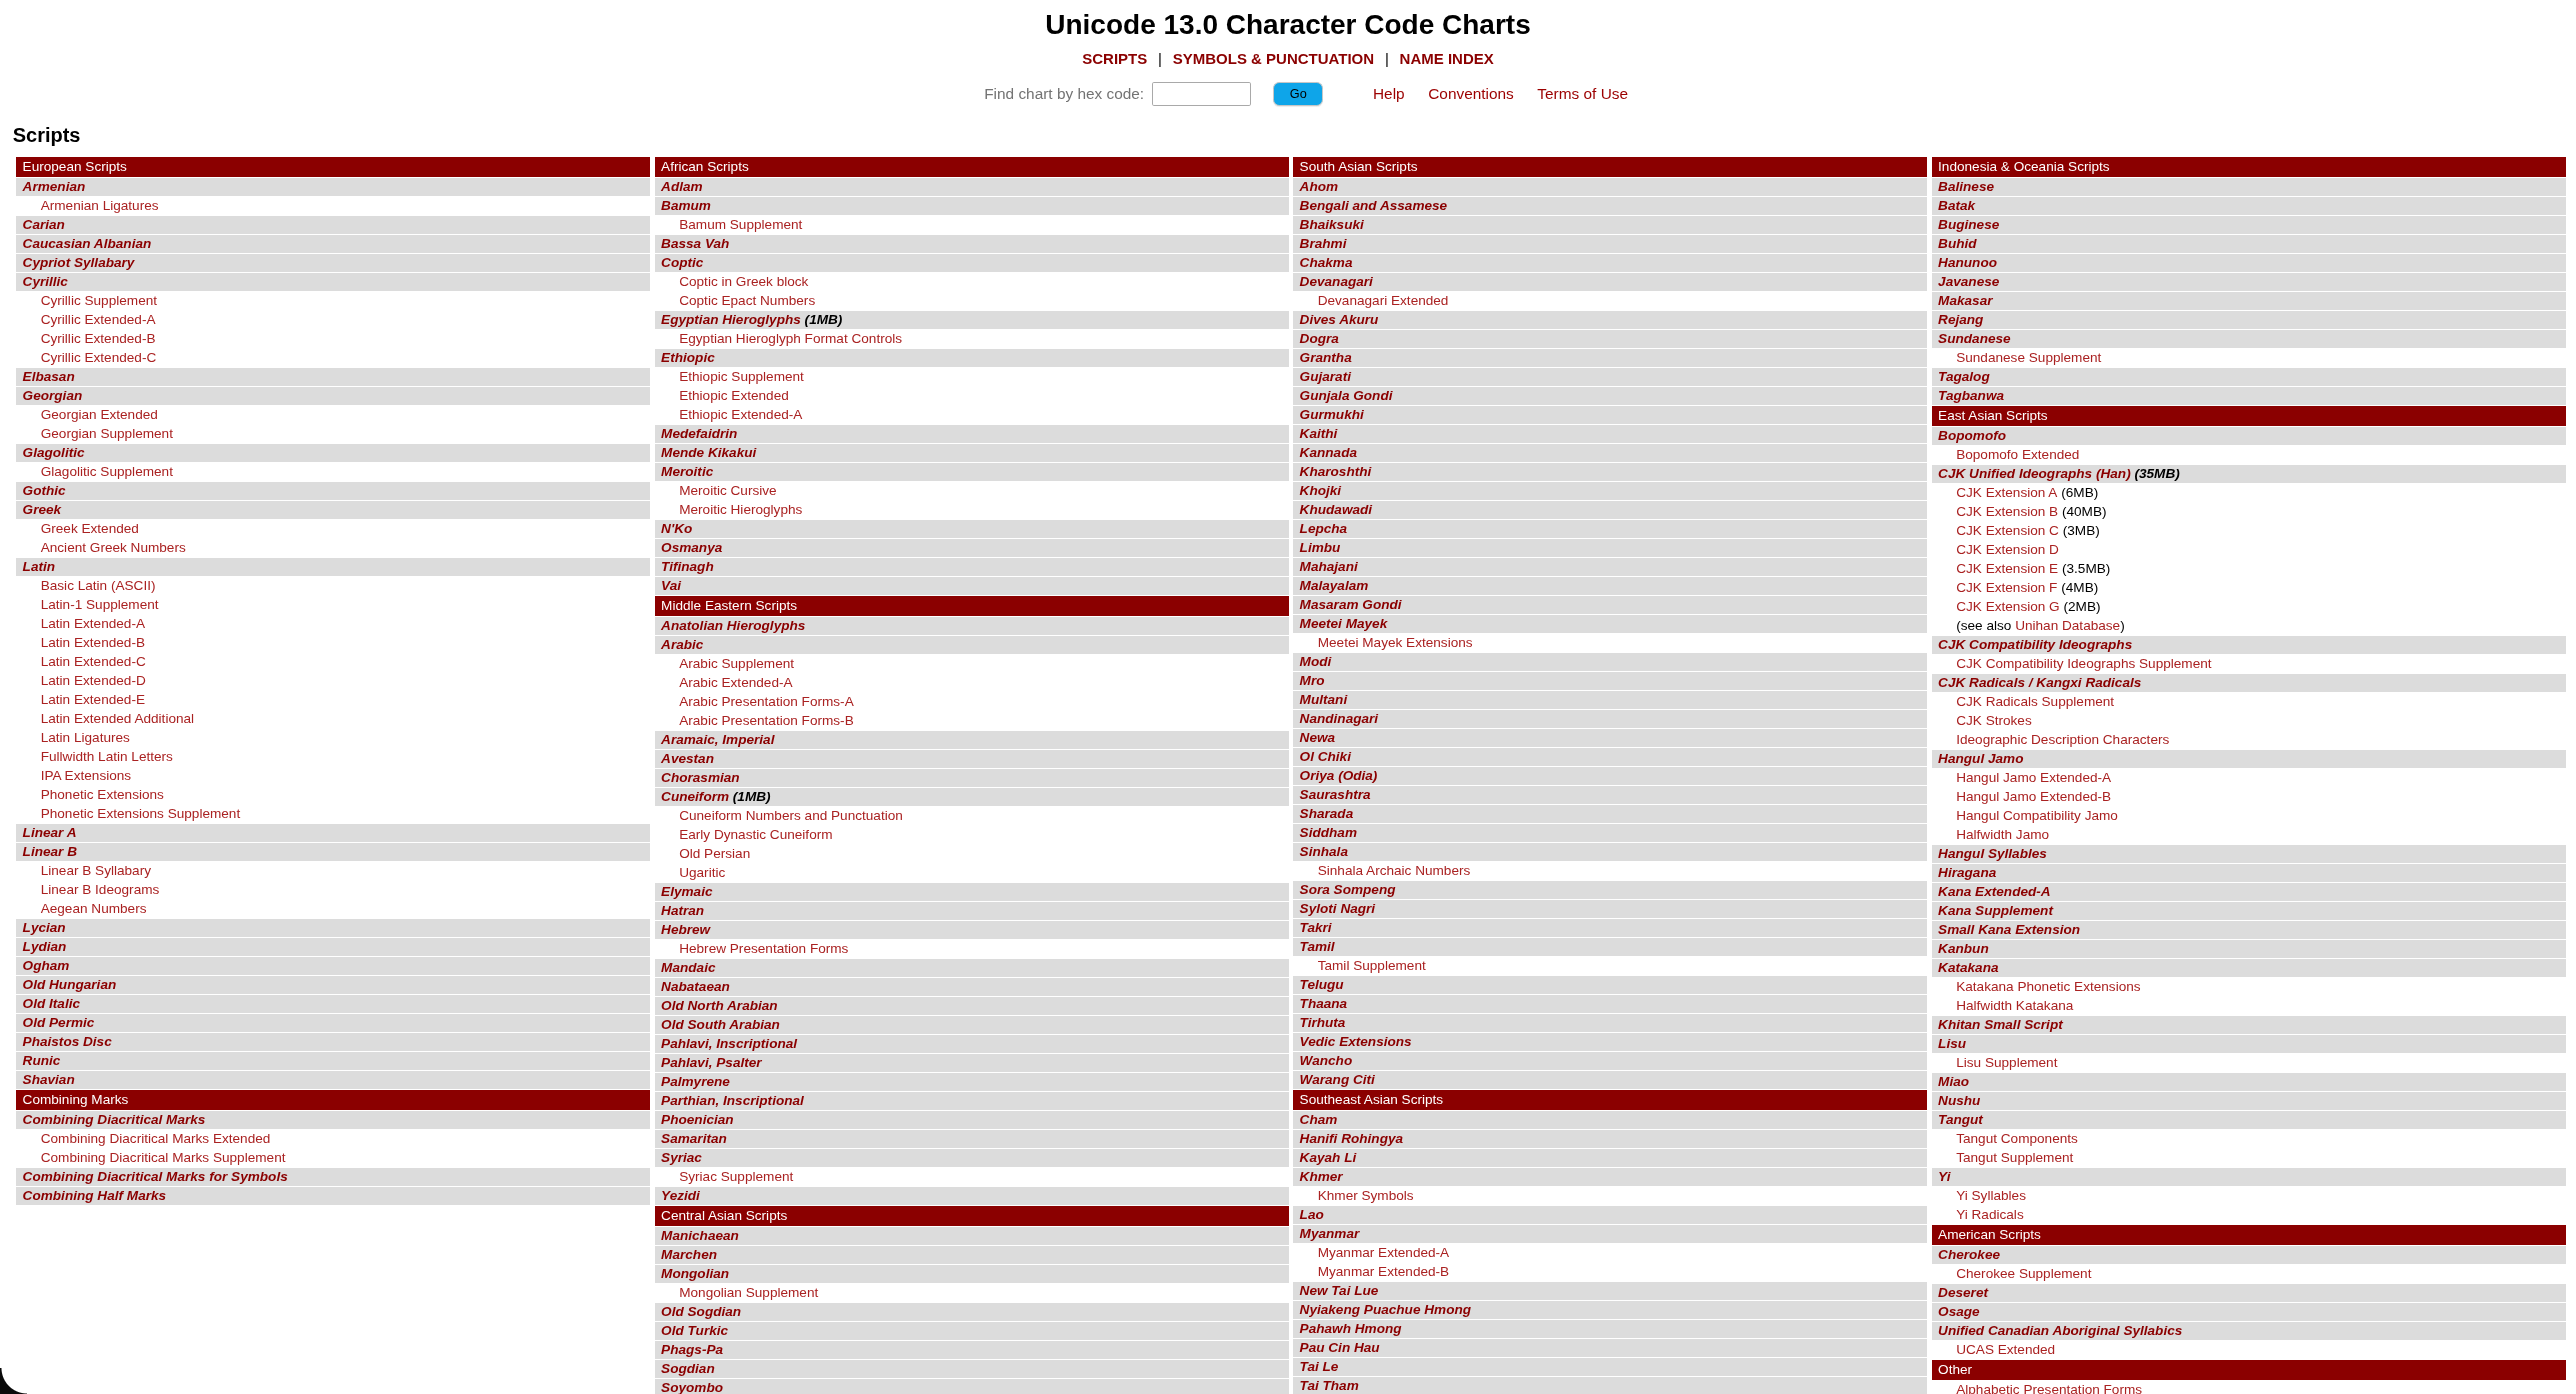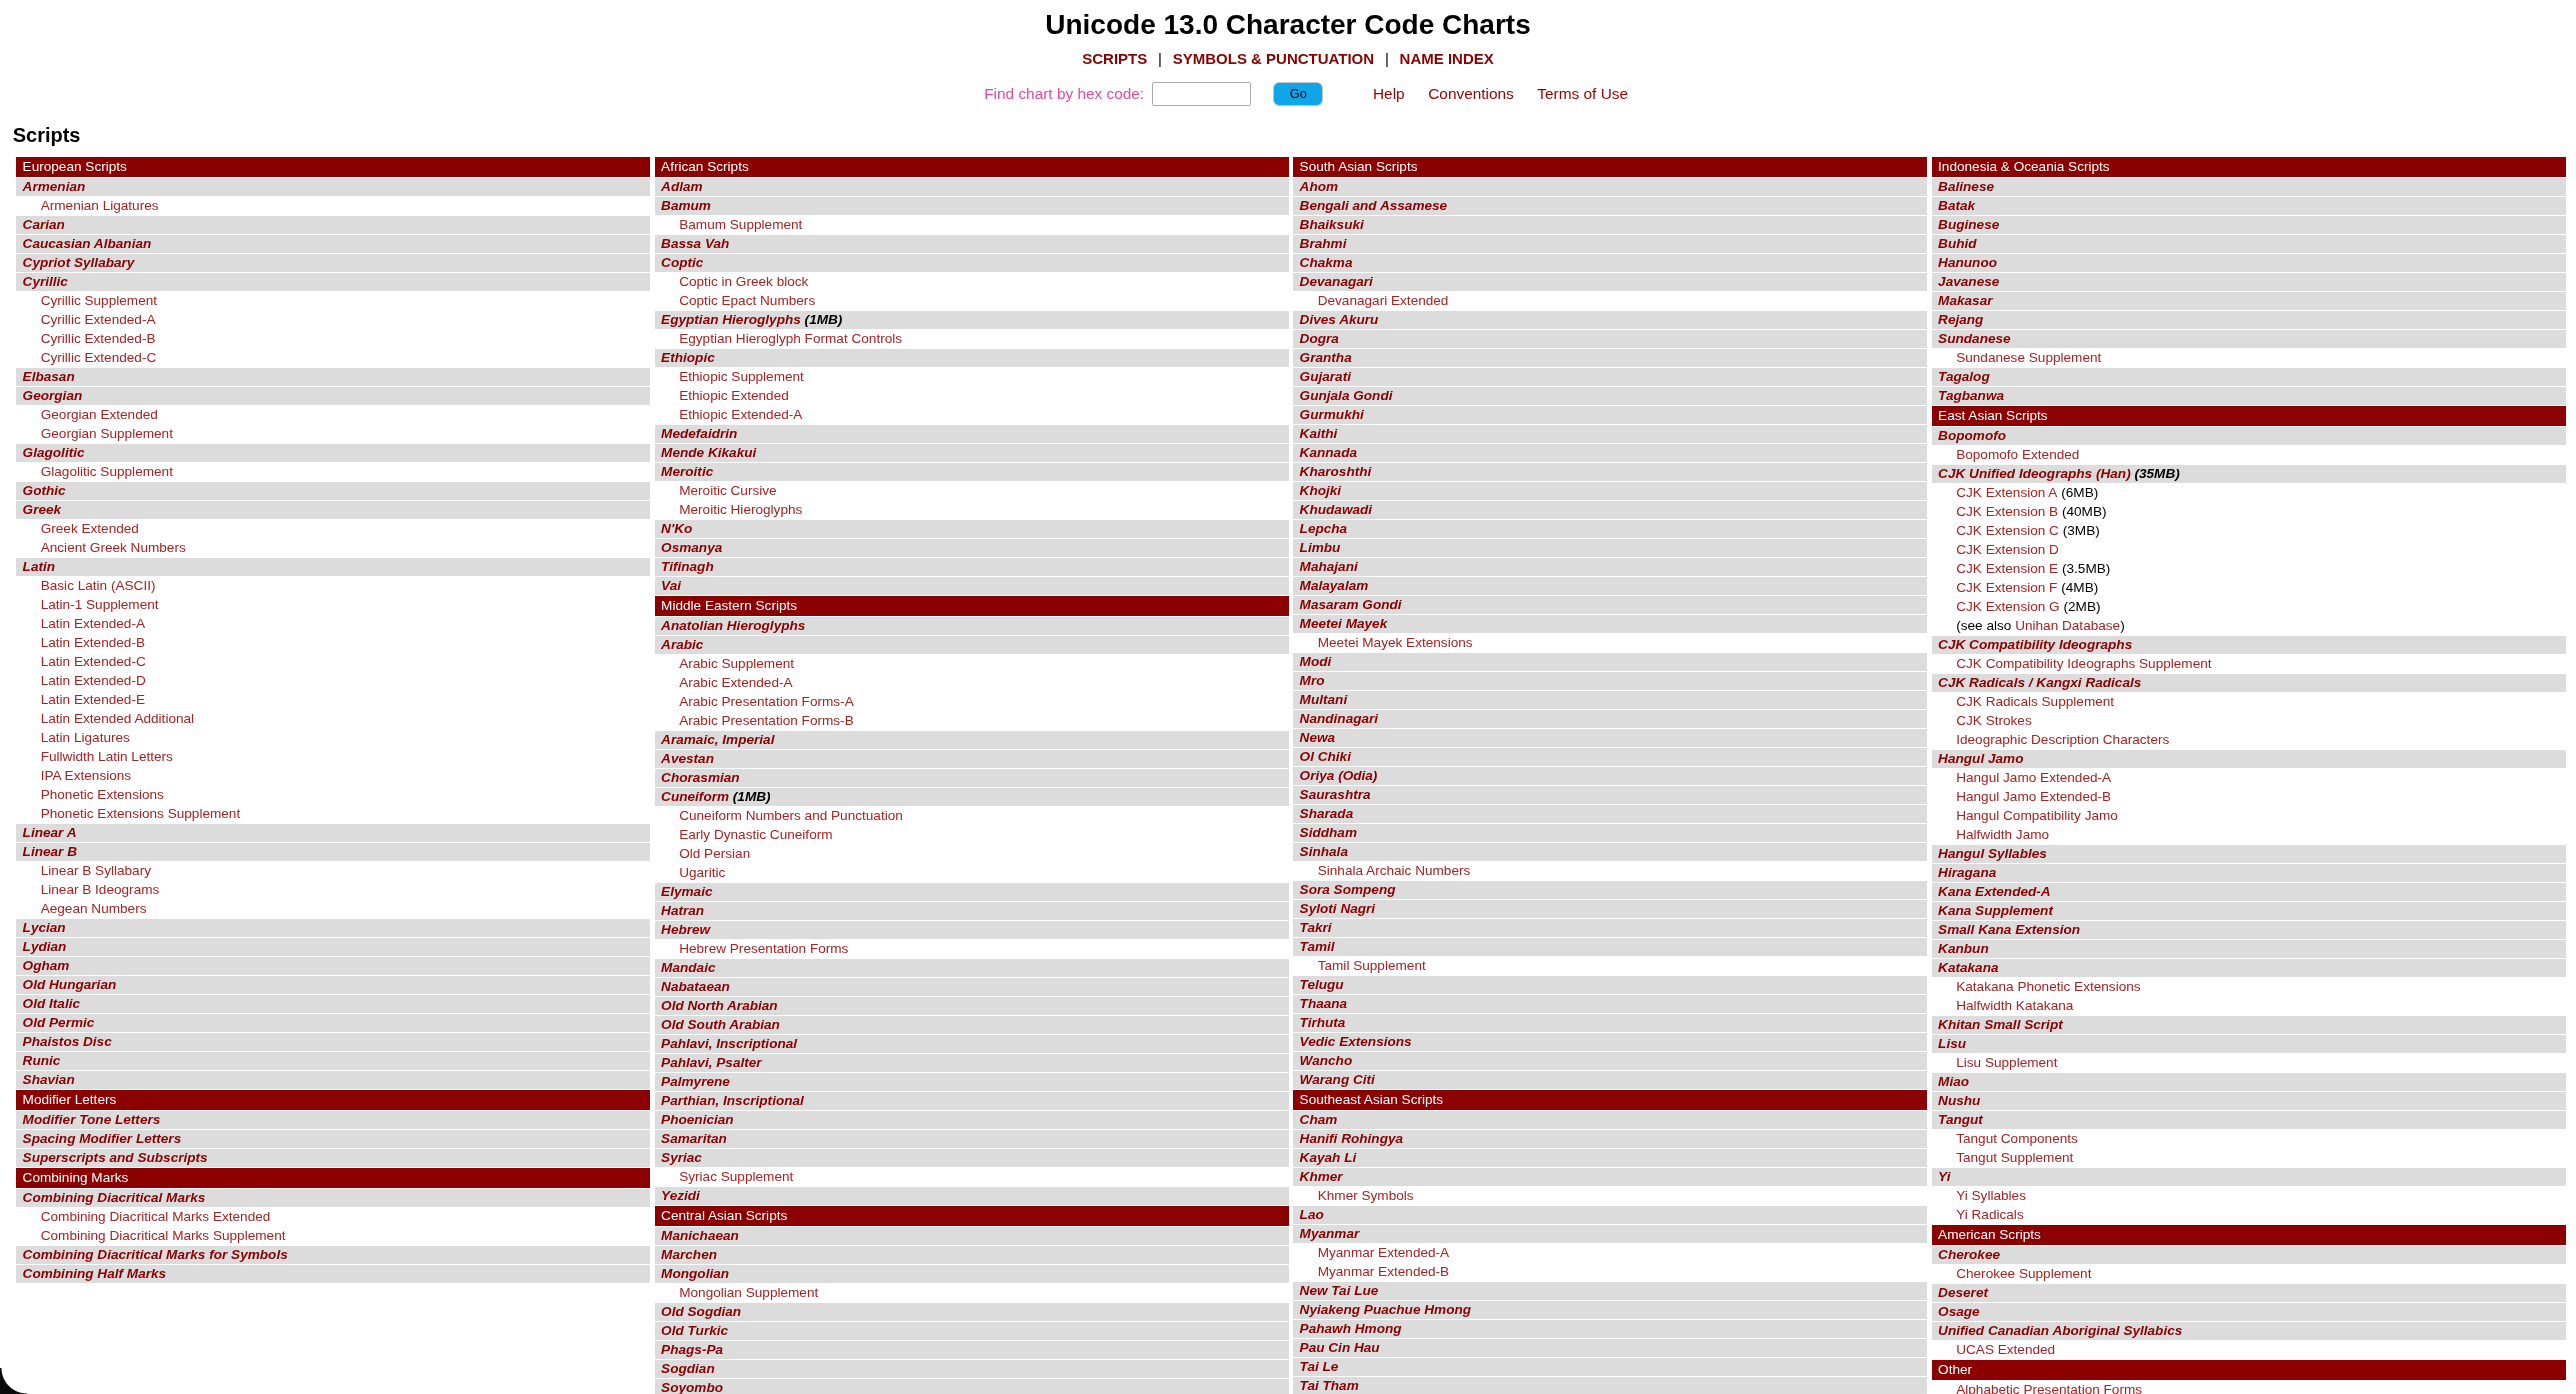--- a/index.html
+++ b/index.html
@@ -11,21 +11,21 @@
     margin:9px 0 0 0;text-align:center;font-size:28px;font-weight:bold;color:#000;
   }
   .top-nav{
     margin-top:9px;text-align:center;font-size:15px;font-weight:bold;
   }
   .navlink{color:#8b0000;cursor:pointer;margin:0 5.4px;}
   .navsep{color:#000;font-weight:normal;margin:0 5.4px;}
   .search-row{
     margin-top:14.5px;display:flex;justify-content:center;align-items:center;font-size:15.4px;
   }
-  .find-label{color:#ec4899;margin-left:48px;}
+  .find-label{color:#737373;margin-left:48px;}
   .hex-input{
     width:90px;height:20px;margin-left:8.1px;border:0.9px solid #a9a9a9;border-radius:1.8px;
     font-size:13.6px;padding:0.9px 3.6px;box-sizing:content-box;background:#fff;
   }
   .go-btn{
     margin-left:22px;height:24.4px;padding:0 15.4px;background:#0ea5e9;border:0.9px solid #c6c6c6;
     border-radius:6.3px;font-size:12.7px;color:#000;font-family:"Liberation Sans",sans-serif;
     box-shadow:0 0.9px 0.9px rgba(0,0,0,0.08);cursor:pointer;
   }
   .header-links{margin-left:38px;display:flex;align-items:center;}
@@ -129,26 +129,20 @@
         <div class="row main"><span class="link">Lydian</span></div>
         <div class="row main"><span class="link">Ogham</span></div>
         <div class="row main"><span class="link">Old Hungarian</span></div>
         <div class="row main"><span class="link">Old Italic</span></div>
         <div class="row main"><span class="link">Old Permic</span></div>
         <div class="row main"><span class="link">Phaistos Disc</span></div>
         <div class="row main"><span class="link">Runic</span></div>
         <div class="row main"><span class="link">Shavian</span></div>
       </div>
       <div class="tbl">
-        <div class="row head">Modifier Letters</div>
-        <div class="row main"><span class="link">Modifier Tone Letters</span></div>
-        <div class="row main"><span class="link">Spacing Modifier Letters</span></div>
-        <div class="row main"><span class="link">Superscripts and Subscripts</span></div>
-      </div>
-      <div class="tbl">
         <div class="row head">Combining Marks</div>
         <div class="row main"><span class="link">Combining Diacritical Marks</span></div>
         <div class="row sub"><span class="link">Combining Diacritical Marks Extended</span></div>
         <div class="row sub"><span class="link">Combining Diacritical Marks Supplement</span></div>
         <div class="row main"><span class="link">Combining Diacritical Marks for Symbols</span></div>
         <div class="row main"><span class="link">Combining Half Marks</span></div>
       </div>
     </div>
     <div class="col">
       <div class="tbl">

